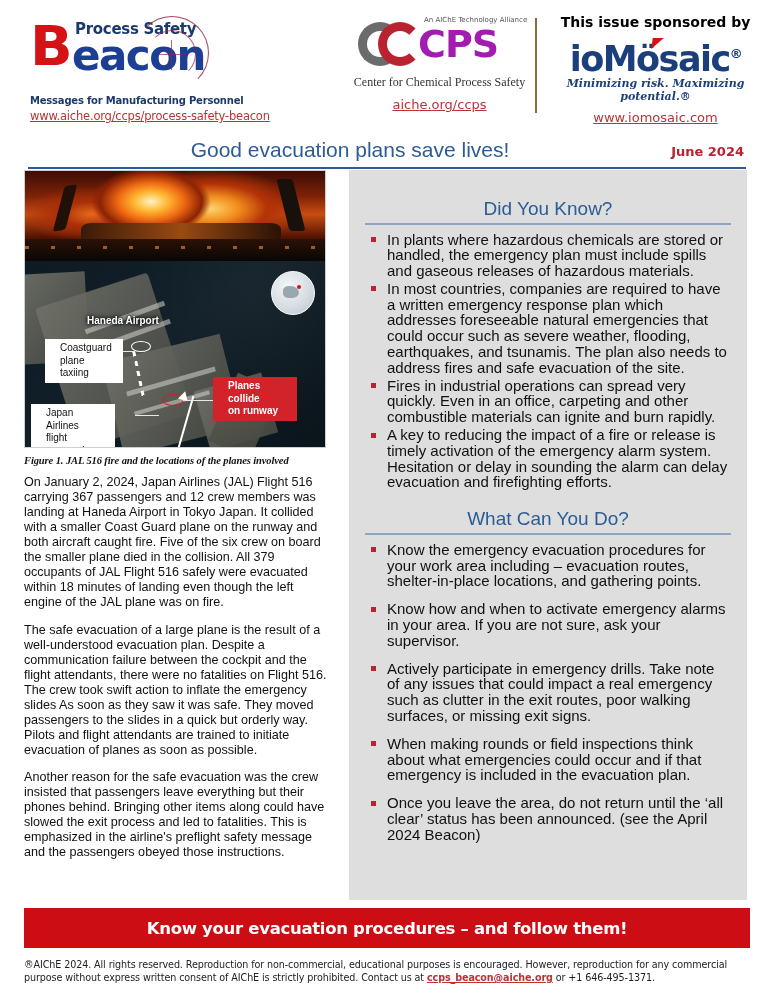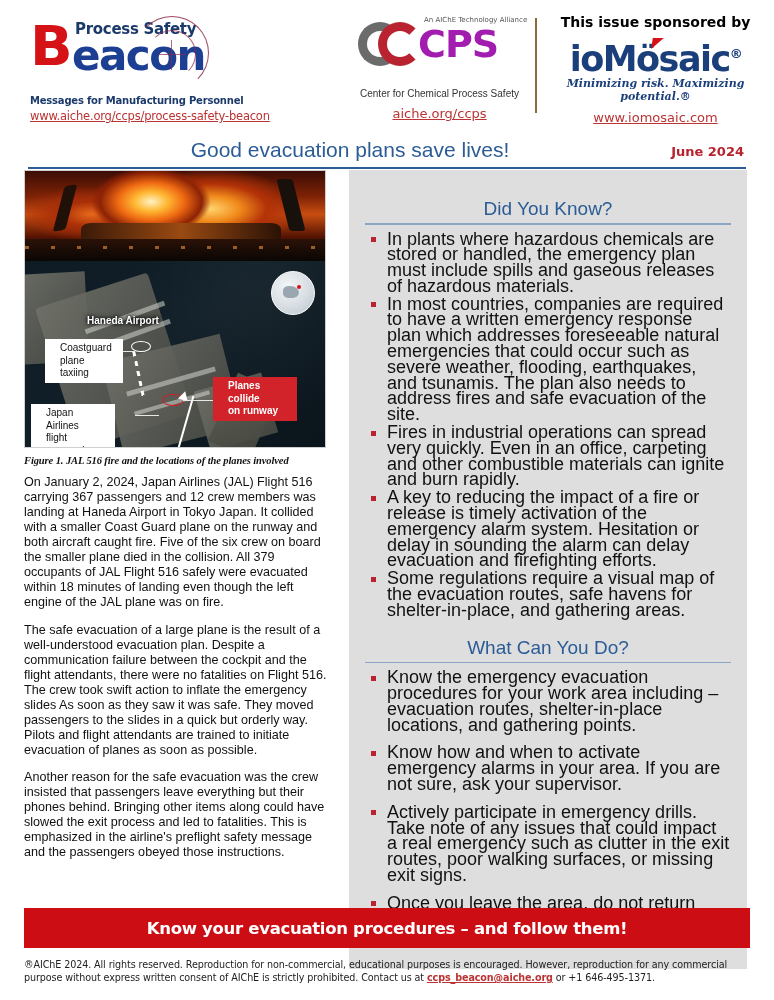--- a/index.html
+++ b/index.html
@@ -130,24 +130,24 @@
     letter-spacing: -1px;
   }
   .ccps-alliance {
     position: absolute; left: 72px; top: 0px;
     font-family: "DejaVu Sans", sans-serif;
     font-size: 7px;
     color: #555;
     white-space: nowrap;
   }
   .ccps-sub {
-    font-family: Liberation Sans, sans-serif;
-    font-size: 10px;
+    font-family: Liberation Serif, serif;
+    font-size: 12px;
     color: #333;
-    margin-top: 14px;
+    margin-top: 1px;
   }
   .ccps-url {
     font-family: "DejaVu Sans", sans-serif;
     font-size: 13px;
     color: #b33;
     text-decoration: underline;
     margin-top: 7px;
     display: inline-block;
   }
   .hdr-divider {
@@ -414,21 +414,21 @@
     background: #8ba6c4;
     margin: 0 0 7px 0;
   }
   ul.panel-list {
     list-style: none;
     margin: 0; padding: 0;
   }
   ul.panel-list li {
     position: relative;
     font-family: "Liberation Sans", sans-serif;
-    font-size: 18px;
+    font-size: 15px;
     line-height: 15.8px;
     color: #111;
     padding-left: 22px;
     margin-bottom: 2px;
   }
   ul.panel-list.spaced li { margin-bottom: 12px; }
   ul.panel-list li::before {
     content: "";
     position: absolute;
     left: 6px; top: 5.5px;
@@ -579,31 +579,31 @@
 
     <div class="right-col">
 
       <div class="panel-heading">Did You Know?</div>
       <div class="panel-rule"></div>
       <ul class="panel-list">
         <li>In plants where hazardous chemicals are stored or handled, the emergency plan must include spills and gaseous releases of hazardous materials.</li>
         <li>In most countries, companies are required to have a written emergency response plan which addresses foreseeable natural emergencies that could occur such as severe weather, flooding, earthquakes, and tsunamis. The plan also needs to address fires and safe evacuation of the site.</li>
         <li>Fires in industrial operations can spread very quickly. Even in an office, carpeting and other combustible materials can ignite and burn rapidly.</li>
         <li>A key to reducing the impact of a fire or release is timely  activation of the emergency alarm system. Hesitation or delay in sounding the alarm can delay evacuation and firefighting efforts.</li>
-        <li>Some regulations require a visual  map of the evacuation routes, safe havens for shelter-in-place, and gathering areas.</li>
       </ul>
 
       <div class="section-gap"></div>
 
       <div class="panel-heading">What Can You Do?</div>
       <div class="panel-rule"></div>
       <ul class="panel-list spaced">
         <li>Know the emergency evacuation procedures for your work area including – evacuation routes, shelter-in-place locations, and gathering points.</li>
         <li>Know how and when to activate emergency alarms in your area. If you are not sure, ask your supervisor.</li>
         <li>Actively participate in emergency drills. Take note of any issues that could impact a real emergency such as clutter in the exit routes, poor walking surfaces, or missing exit signs.</li>
+        <li>When making rounds or field inspections think about what emergencies could occur and if that emergency is included in the evacuation plan.</li>
         <li>Once you leave the area, do not return until the ‘all clear’ status has been announced. (see the April 2024 Beacon)</li>
       </ul>
     </div>
   </div>
 
   <div class="red-banner">Know your evacuation procedures – and follow them!</div>
 
   <div class="footer">
     <span>®AIChE 2024. All rights reserved. Reproduction for non-commercial, educational purposes is encouraged. However, reproduction for any commercial purpose without express written consent of AIChE is strictly prohibited. Contact us at </span><a class="mail" href="#">ccps_beacon@aiche.org</a><span> or +1 646-495-1371.</span>
   </div>

